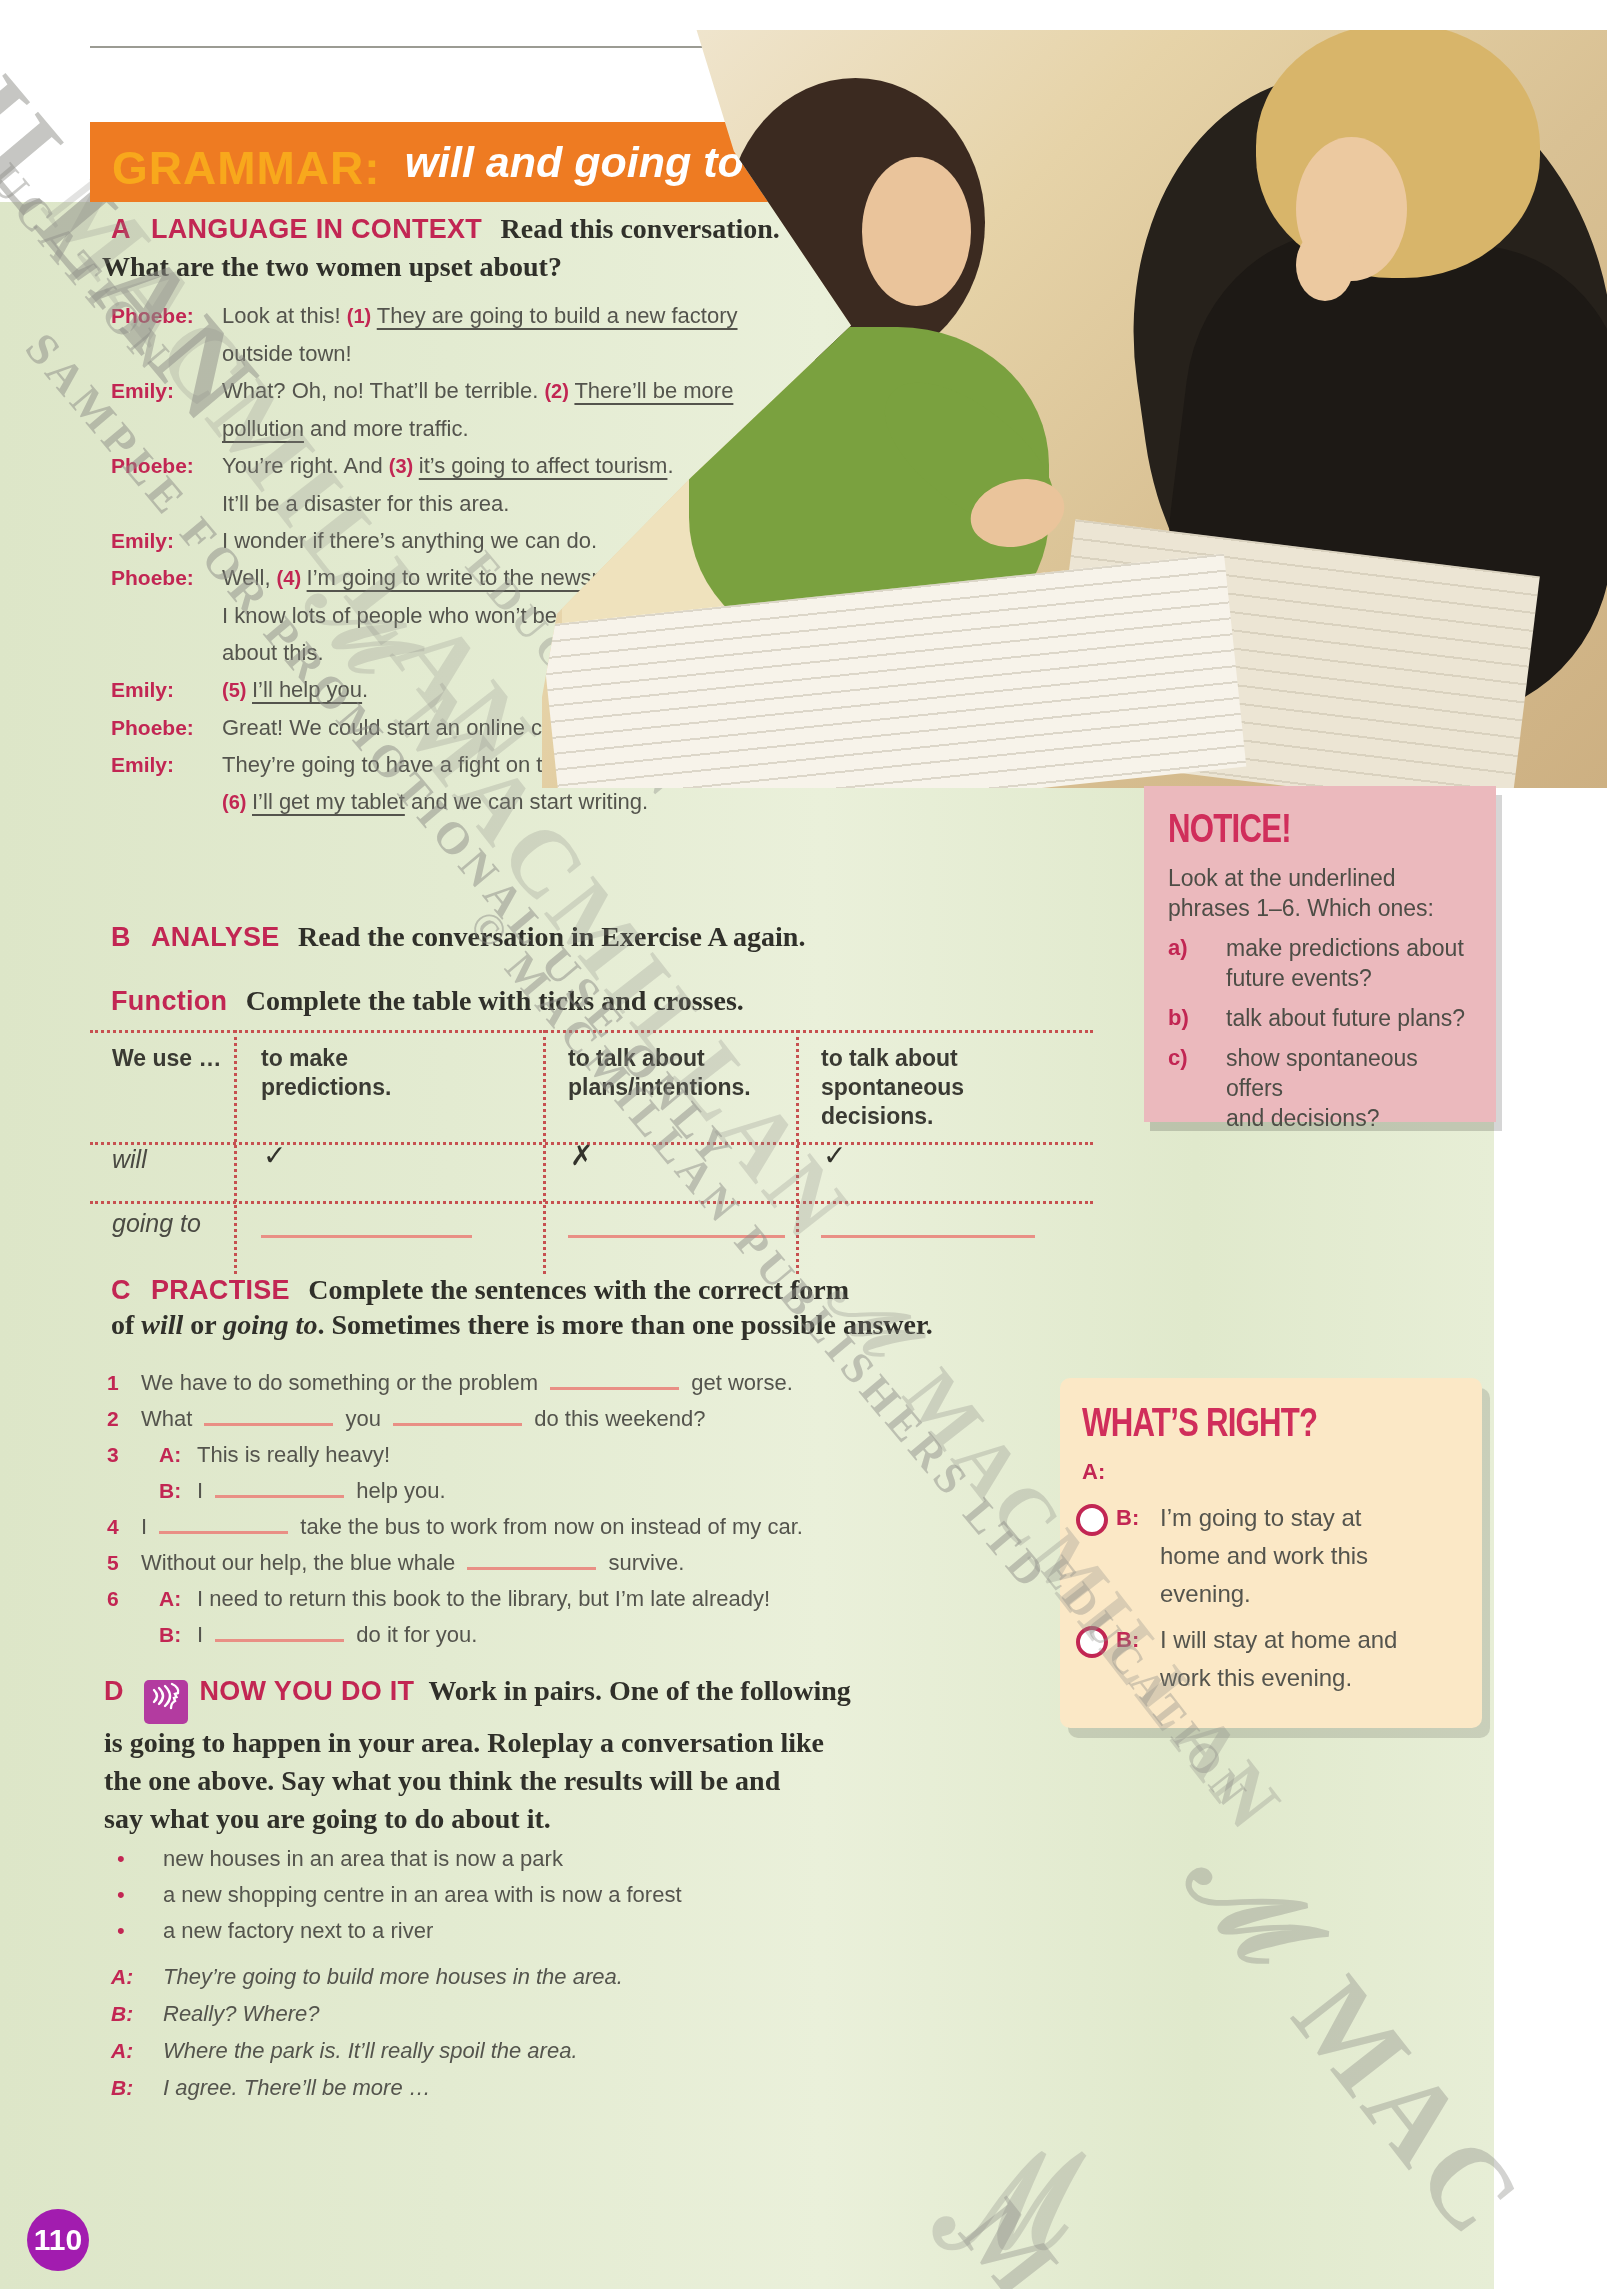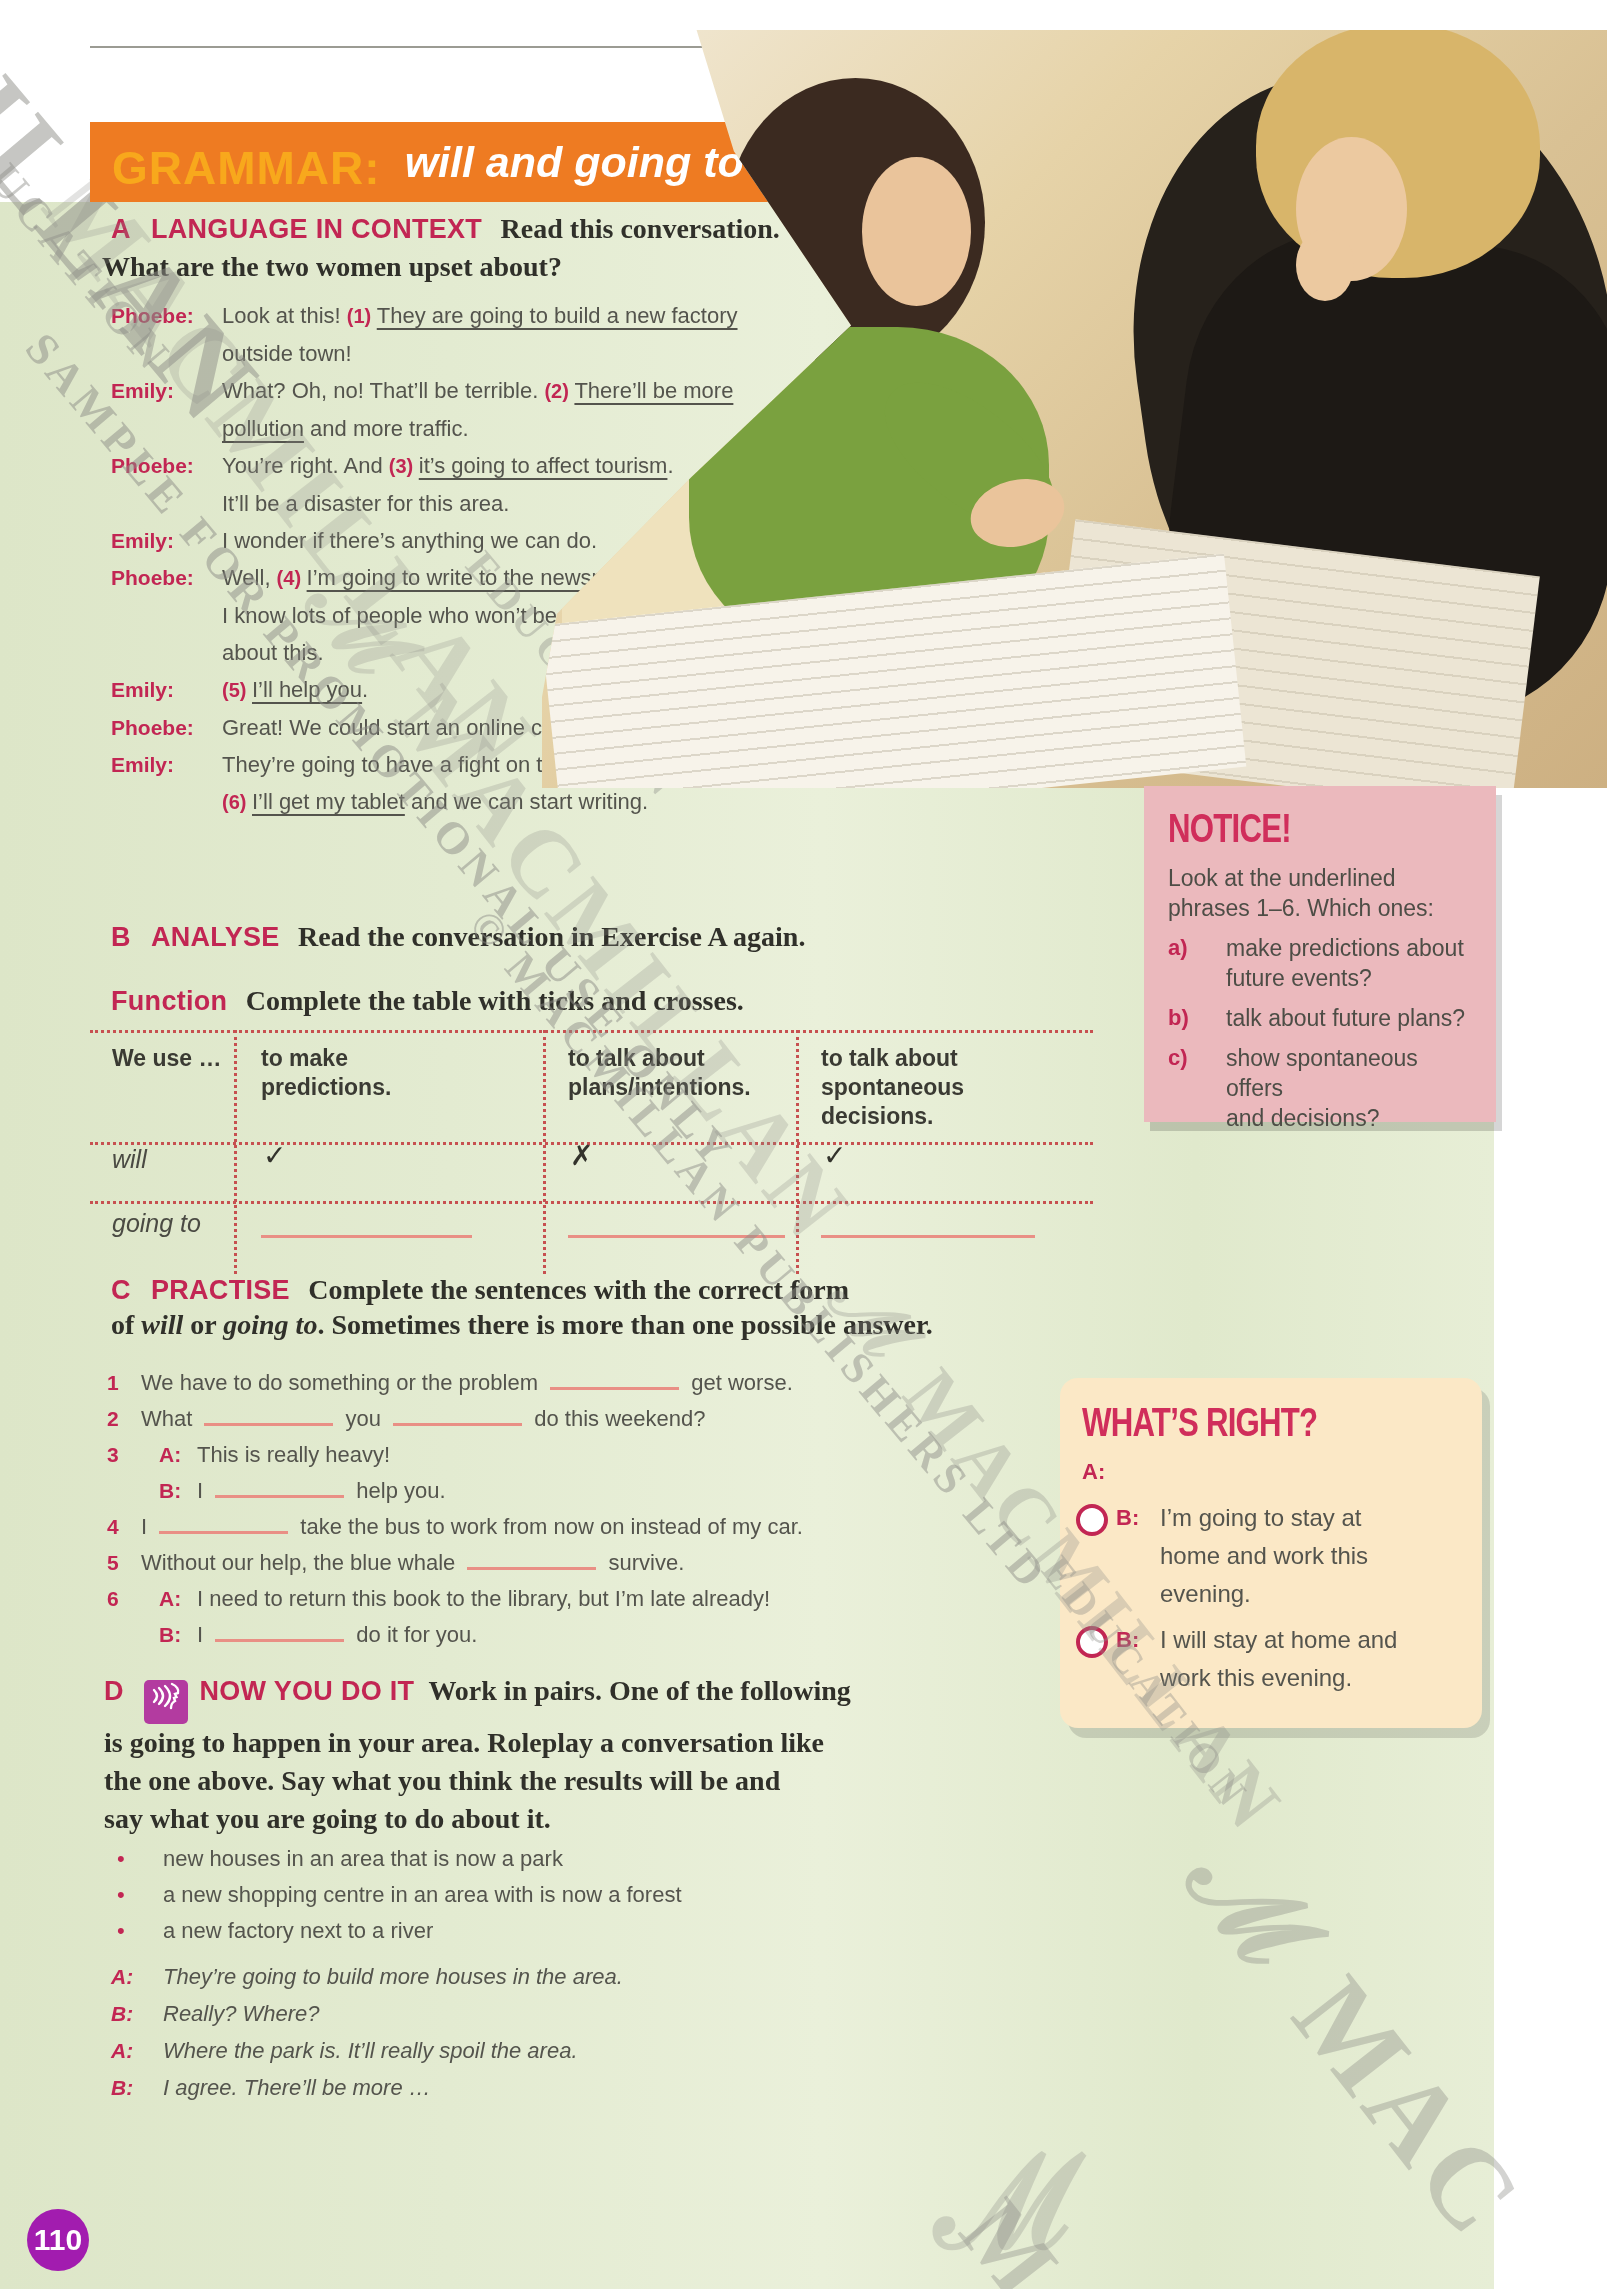--- a/index.html
+++ b/index.html
@@ -69,21 +69,21 @@
   .tmark{position:absolute;font-family:"DejaVu Sans",sans-serif;font-size:28px;font-weight:bold;color:#33332c;}
   .tblank{position:absolute;border-top:3px solid #e98f85;}
   
   .citems{position:absolute;left:107px;top:1365px;width:1005px;z-index:2;}
   .crow{display:flex;font-size:22px;line-height:36px;color:#54544d;}
   .cnum{width:34px;flex:none;color:#c22653;font-weight:bold;font-size:21px;}
   .clab{width:56px;flex:none;color:#c22653;font-weight:bold;font-size:21px;padding-left:18px;box-sizing:border-box;}
   .ctext{white-space:pre-line;}
   
   .wright{position:absolute;left:1060px;top:1378px;width:422px;height:350px;background:#fbe8c6;z-index:2;
-          border-radius:18px;box-shadow:8px 10px 0 rgba(0,0,0,.13);padding:22px 22px;box-sizing:border-box;}
+          border-radius:10px;box-shadow:8px 10px 0 rgba(0,0,0,.13);padding:22px 22px;box-sizing:border-box;}
   .wrow{display:flex;margin-top:8px;}
   .radio{width:24px;height:24px;border:4px solid #c22653;border-radius:50%;background:#fff;flex:none;
          margin:5px 8px 0 -6px;}
   .wlab{color:#c22653;font-weight:bold;font-size:22px;line-height:38px;width:44px;flex:none;}
   .wtext{font-size:24px;line-height:38px;color:#54544d;white-space:pre-line;}
   
   .secd{position:absolute;left:104px;top:1672px;width:915px;z-index:2;
         font-family:"Liberation Serif","DejaVu Serif",serif;font-weight:bold;color:#30302a;
         font-size:28px;line-height:38px;}
   .dicon{display:inline-block;width:44px;height:44px;background:#b33ba0;border-radius:5px;vertical-align:-12px;

